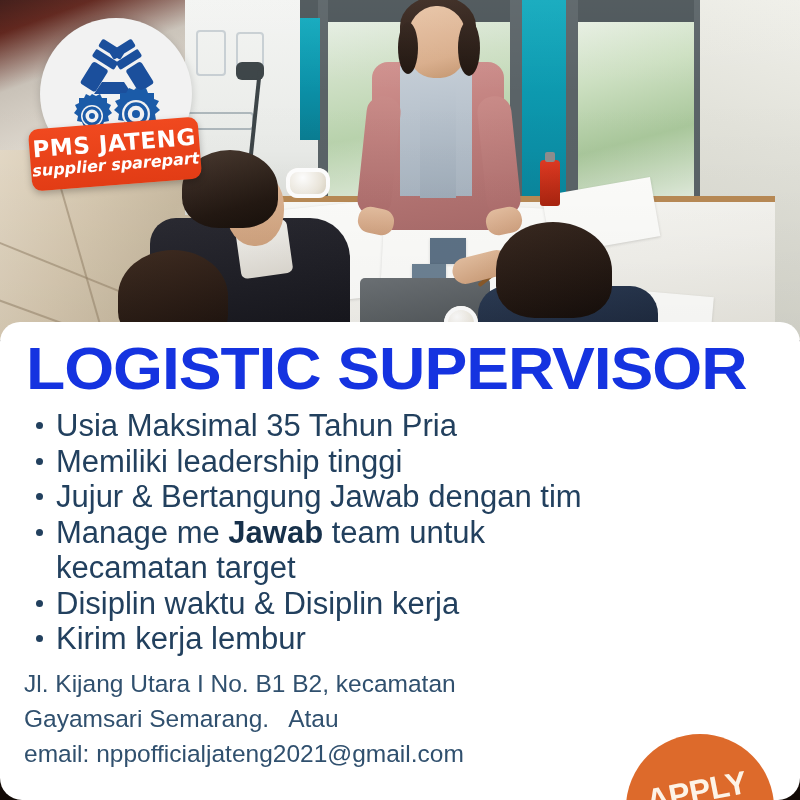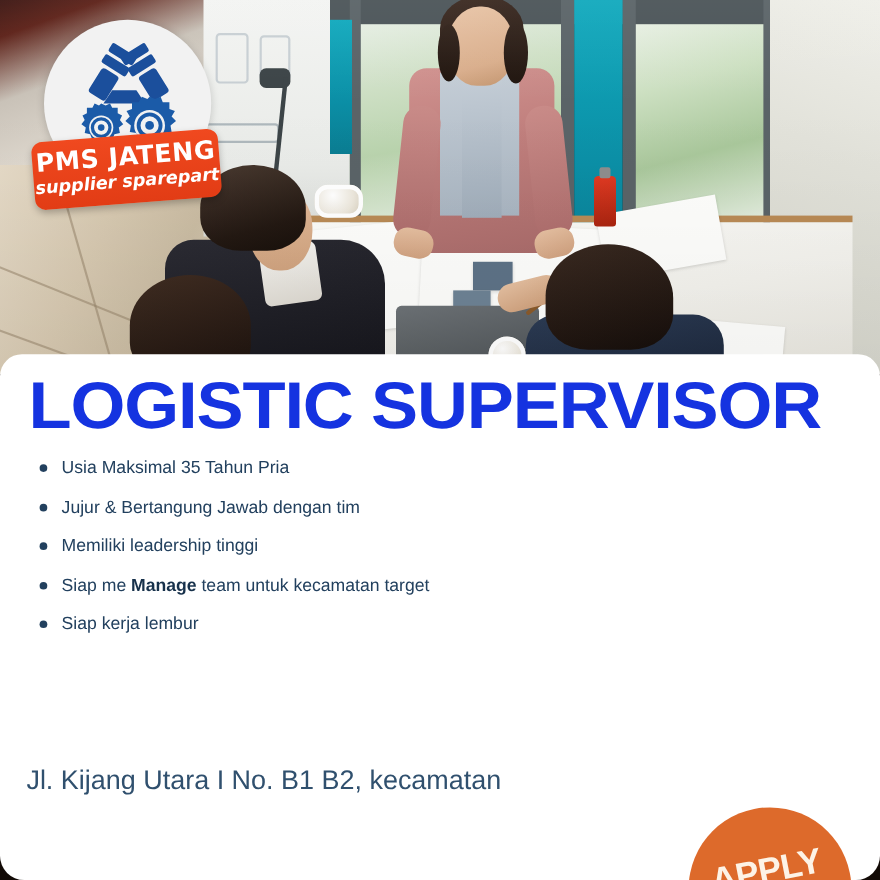--- a/index.html
+++ b/index.html
@@ -107,34 +107,34 @@
 
   
   .card{position:absolute;left:0;top:322px;width:800px;height:478px;background:#ffffff;
     border-radius:20px 20px 22px 22px;}
 
   .title{position:absolute;left:26px;top:12px;font-size:60px;font-weight:bold;color:#1533e0;
     font-family:"Liberation Sans", sans-serif;letter-spacing:-1px;
     transform:scaleX(1.07);transform-origin:left center;white-space:nowrap;}
 
   .bullets{position:absolute;left:34px;top:86px;width:600px;list-style:none;margin:0;padding:0;}
-  .bullets li{position:relative;padding-left:22px;color:#22405e;font-size:16px;line-height:35.5px;
+  .bullets li{position:relative;padding-left:22px;color:#22405e;font-size:31px;line-height:35.5px;
     font-family:"Liberation Sans", sans-serif;}
   .bullets li::before{content:"";position:absolute;left:2px;top:14px;width:7px;height:7px;border-radius:50%;
     background:#22405e;}
   .bullets li b{font-weight:bold;color:#17314b;}
 
   .apply{position:absolute;left:626px;top:412px;width:148px;height:148px;border-radius:50%;
     background:#dd6a2b;display:flex;align-items:center;justify-content:center;}
   .apply-text{transform:rotate(-11deg);text-align:center;color:#fdf3e6;font-weight:bold;
     font-size:32px;line-height:33px;font-family:"Liberation Sans", sans-serif;letter-spacing:-.5px;}
 
   .kirim{position:absolute;left:28px;top:326px;font-size:31px;font-weight:bold;color:#14355c;
     font-family:"Liberation Sans", sans-serif;letter-spacing:-.3px;}
-  .addr{position:absolute;left:24px;top:370px;color:#30506e;font-size:24.5px;line-height:35px;
+  .addr{position:absolute;left:24px;top:344px;color:#30506e;font-size:24.5px;line-height:35px;
     font-family:"Liberation Sans", sans-serif;}
   .addr div{white-space:pre;}
 </style>
 </head>
 <body>
 
 <div id="poster">
 
   <div class="photo">
     <div class="ph-wall-left"></div>
@@ -252,31 +252,34 @@
       <div class="l2">supplier sparepart</div>
     </div>
   </div>
 
   <div class="card">
 
     <div class="title">LOGISTIC SUPERVISOR</div>
 
     <ul class="bullets">
       <li>Usia Maksimal 35 Tahun Pria</li>
+      <li>Memiliki leadership tinggi</li>
       <li>Jujur &amp; Bertangung Jawab dengan tim</li>
-      <li>Memiliki leadership tinggi</li>
-      <li><span>Siap me </span><b>Manage</b><span> team untuk kecamatan target</span></li>
-      <li>Siap kerja lembur</li>
+      <li><span>Manage me </span><b>Jawab</b><span> team untuk kecamatan target</span></li>
+      <li>Disiplin waktu &amp; Disiplin kerja</li>
+      <li>Kirim kerja lembur</li>
     </ul>
 
     <div class="apply">
       <div class="apply-text">
         <div>APPLY</div>
         <div>NOW!</div>
       </div>
     </div>
 
     <div class="addr">
       <div>Jl. Kijang Utara I No. B1 B2, kecamatan</div>
+      <div>Gayamsari Semarang.   Atau</div>
+      <div>email: nppofficialjateng2021@gmail.com</div>
     </div>
 
   </div>
 </div>
 
 </body></html>

